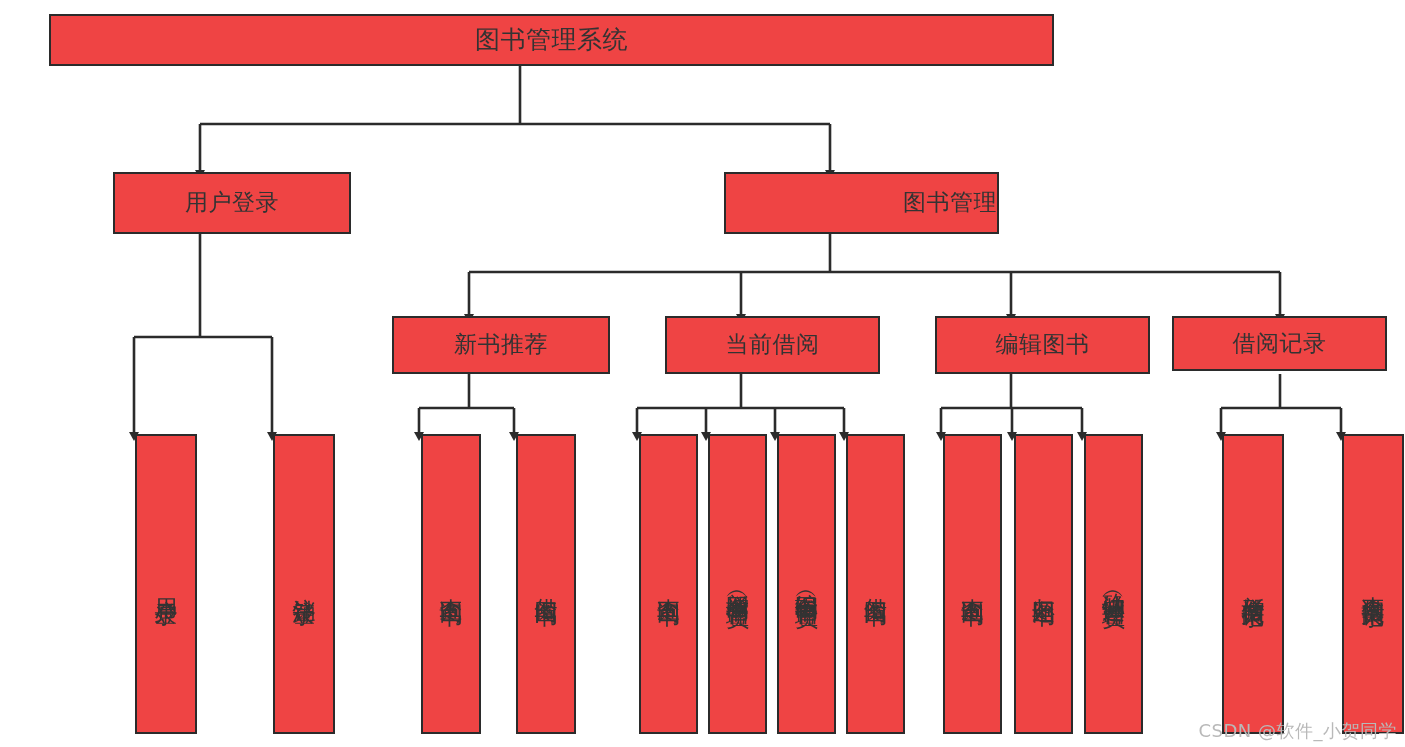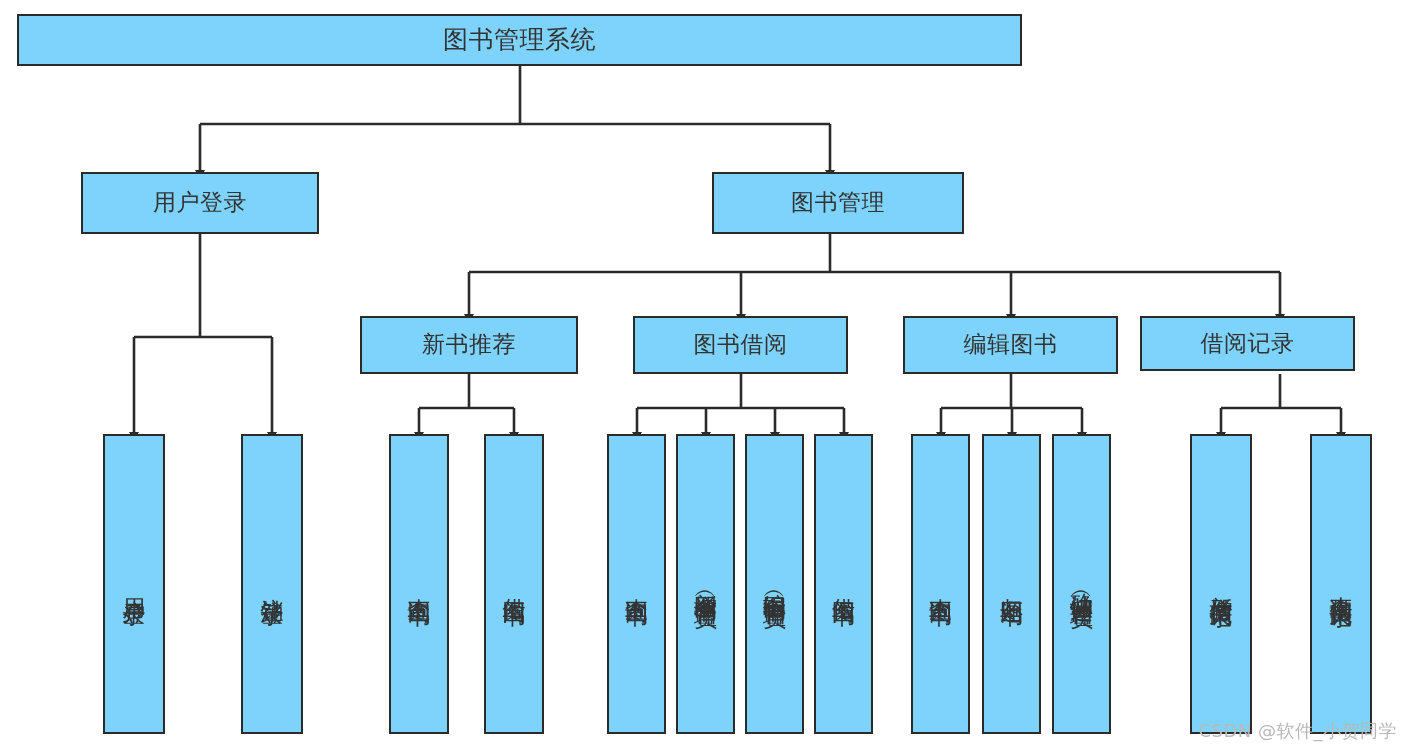--- a/index.html
+++ b/index.html
@@ -22,28 +22,29 @@
     position: absolute;
     left: 0;
     top: 0;
     width: 1405px;
     height: 747px;
     pointer-events: none;
   }
   .node {
     position: absolute;
     box-sizing: border-box;
-    background: #7dd3fc;
+    background: #ef4444;
     border: 2px solid #2b2b2b;
     display: flex;
     align-items: center;
     justify-content: center;
     color: #333333;
     line-height: 1.18;
     z-index: 2;
+    margin-left: 32px;
   }
   .node.horiz {
     font-size: 23px;
     letter-spacing: 0.5px;
   }
   .node.horiz.root {
     font-size: 25px;
   }
   .node.vert {
     writing-mode: vertical-rl;
@@ -117,28 +118,28 @@
       </g>
   </svg>
 
   <div id="node-layer">
       <div class="node horiz root" style="left: 17px; top: 14px; width: 1005px; height: 52px;">
         <span class="label">图书管理系统</span>
       </div>
       <div class="node horiz" style="left: 81px; top: 172px; width: 238px; height: 62px;">
         <span class="label">用户登录</span>
       </div>
-      <div class="node horiz" style="left: 712px; top: 172px; width: 252px; height: 62px;">
+      <div class="node horiz" style="left: 692px; top: 172px; width: 275px; height: 62px; justify-content: flex-end;">
         <span class="label">图书管理</span>
       </div>
       <div class="node horiz" style="left: 360px; top: 316px; width: 218px; height: 58px; justify-content: center;">
         <span class="label">新书推荐</span>
       </div>
       <div class="node horiz" style="left: 633px; top: 316px; width: 215px; height: 58px;">
-        <span class="label">图书借阅</span>
+        <span class="label">当前借阅</span>
       </div>
       <div class="node horiz" style="left: 903px; top: 316px; width: 215px; height: 58px;">
         <span class="label">编辑图书</span>
       </div>
       <div class="node horiz" style="left: 1140px; top: 316px; width: 215px; height: 55px;">
         <span class="label">借阅记录</span>
       </div>
       <div class="node vert" style="left: 103px; top: 434px; width: 62px; height: 300px;">
         <span class="label">用户登录</span>
       </div>

